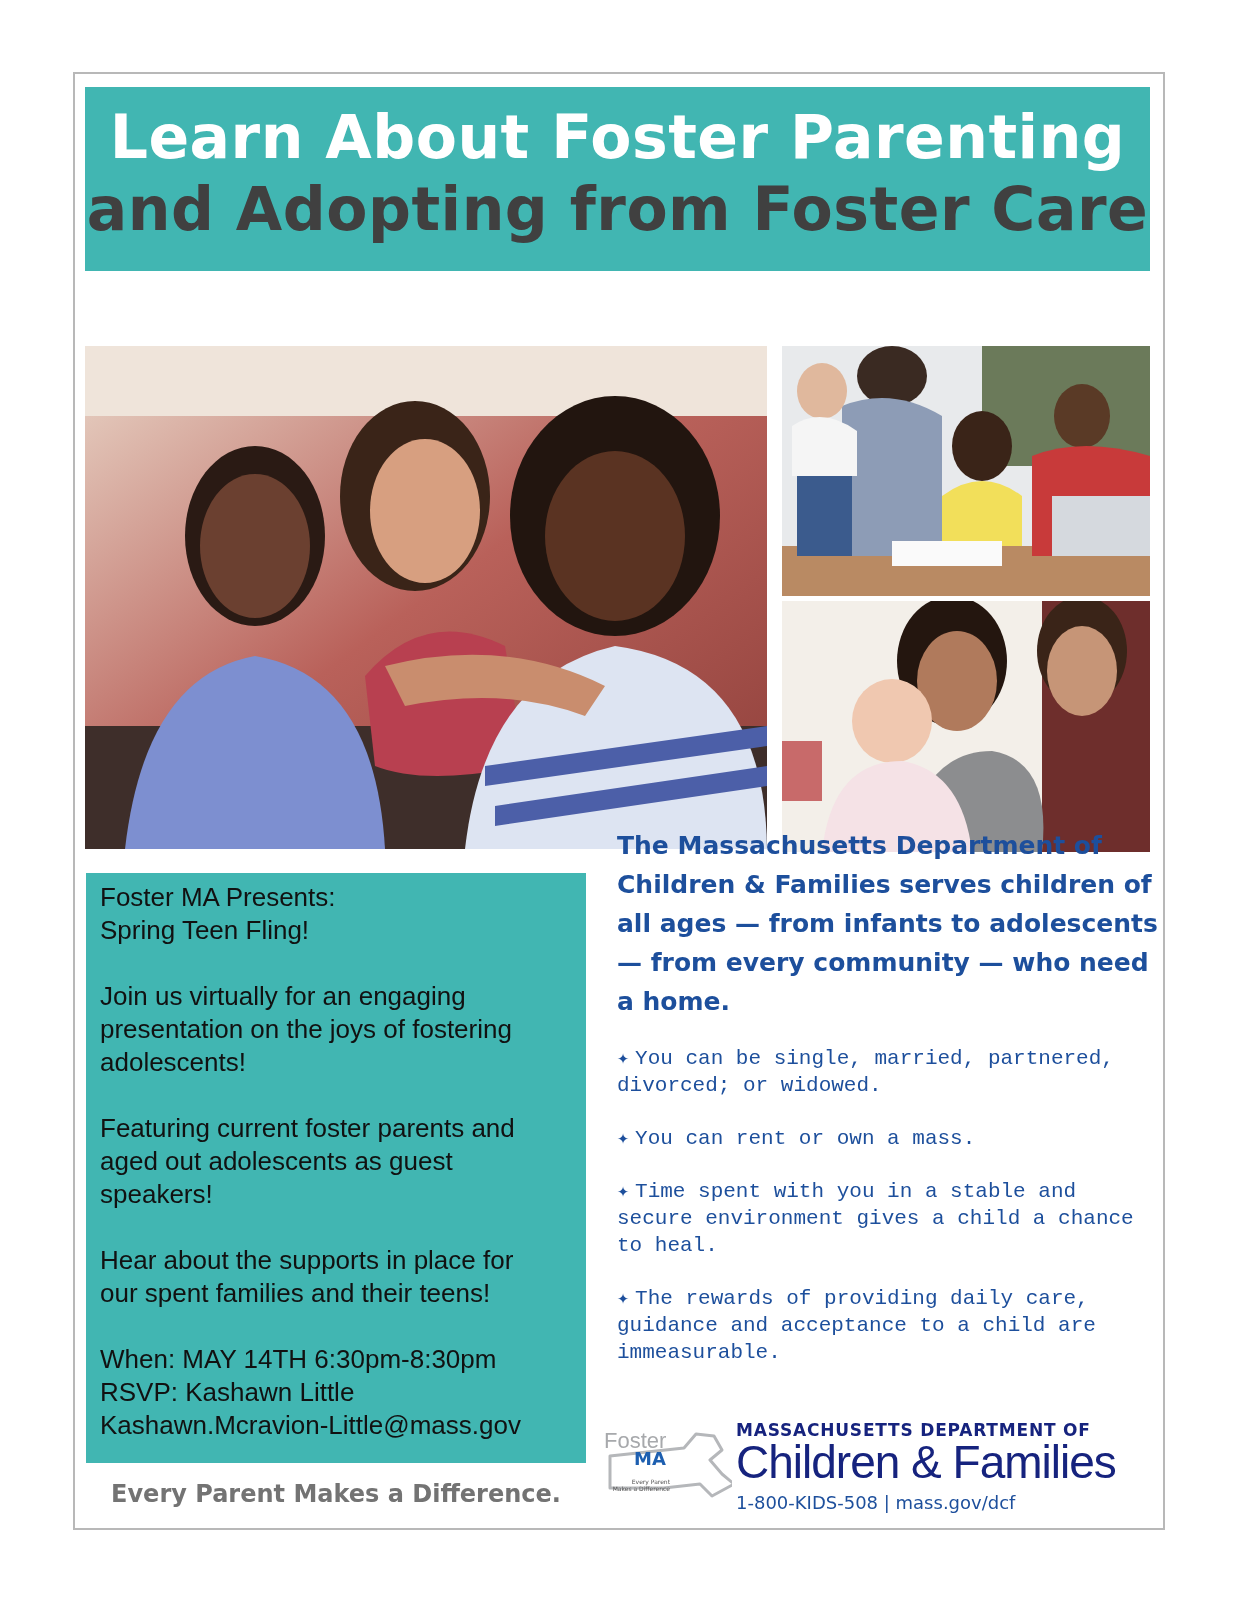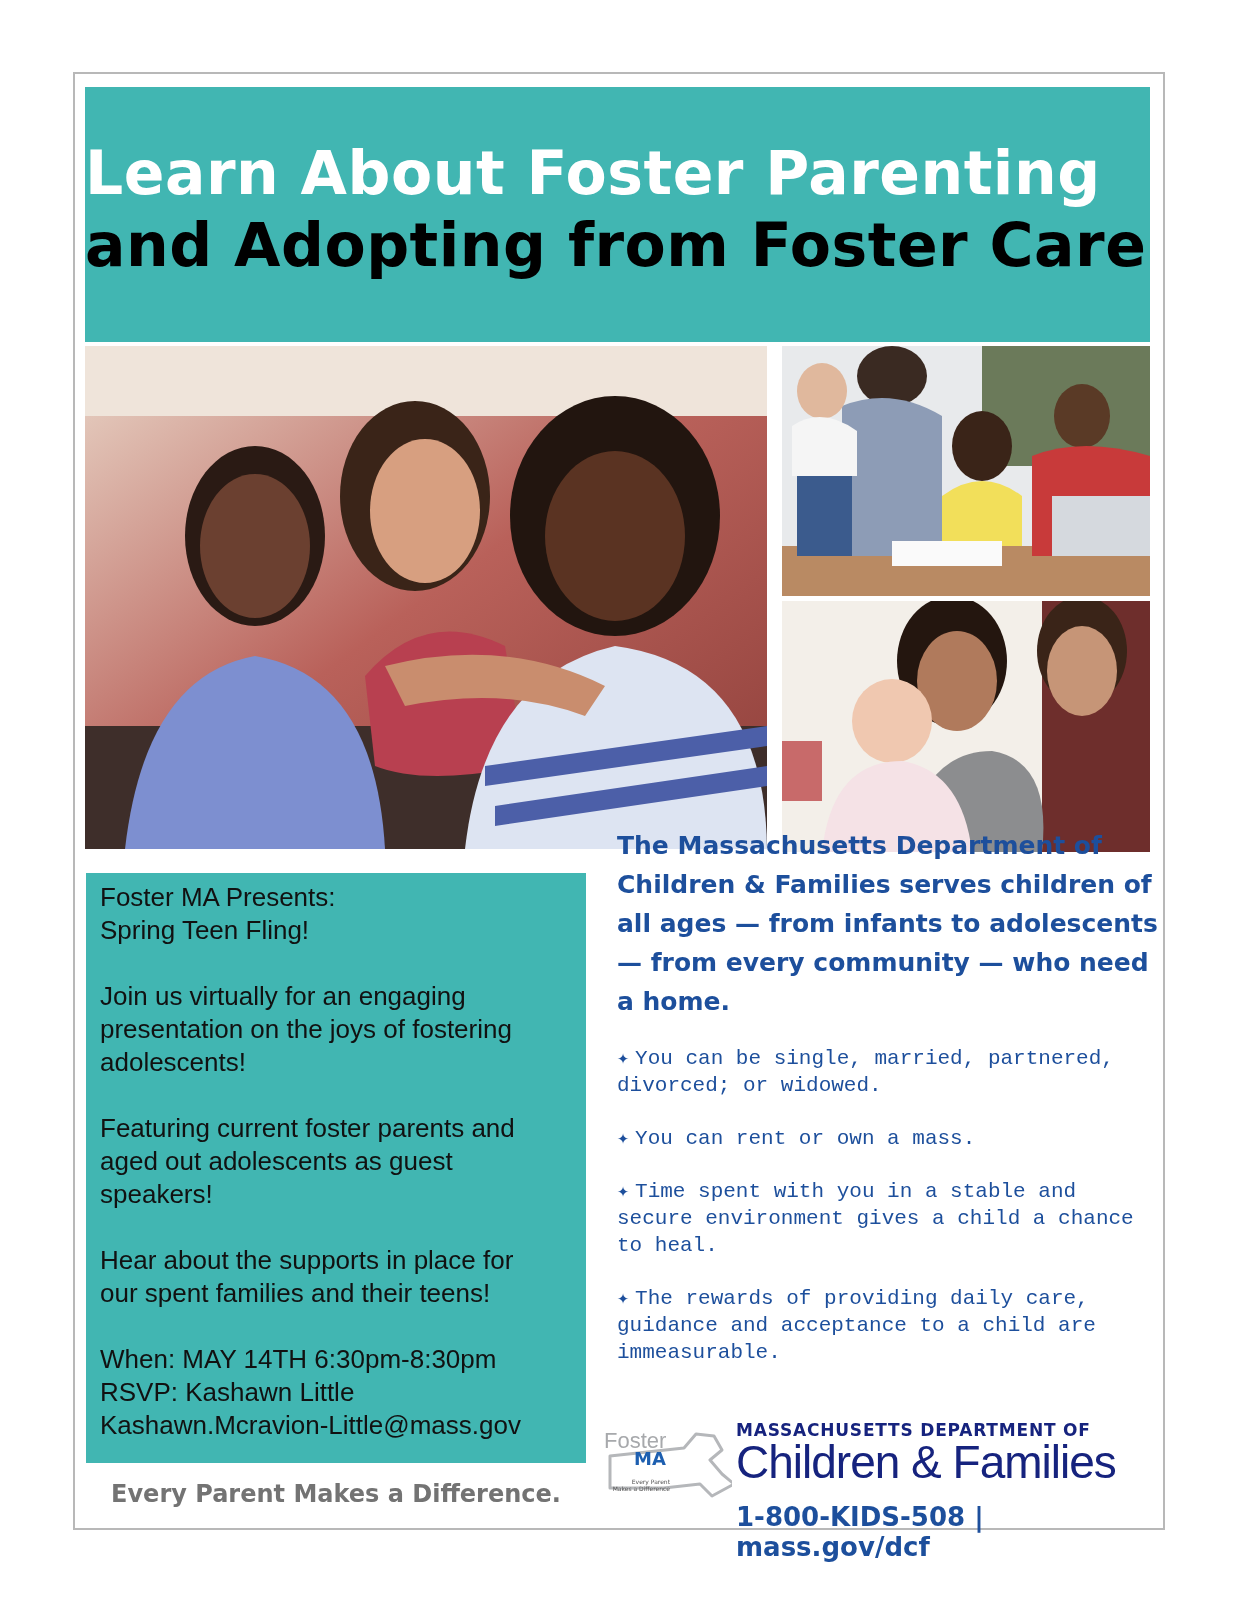--- a/index.html
+++ b/index.html
@@ -1,20 +1,20 @@
 <!DOCTYPE html>
 <html><head>
 <meta charset="utf-8">
 <style>
   html,body{margin:0;padding:0;background:#ffffff;}
   body{width:1240px;height:1604px;position:relative;overflow:hidden;font-family:"DejaVu Sans",sans-serif;}
   .frame{position:absolute;left:73px;top:72px;width:1092px;height:1458px;border:2px solid #b8b8b8;box-sizing:border-box;background:#fff;}
-  .banner{position:absolute;left:85px;top:87px;width:1065px;height:255px;background:#41b6b2;display:flex;flex-direction:column;align-items:flex-start;justify-content:center;}
+  .banner{position:absolute;left:85px;top:87px;width:1065px;height:184px;background:#41b6b2;display:flex;flex-direction:column;align-items:center;justify-content:center;}
   .banner .l1{color:#ffffff;font-weight:bold;font-size:60px;line-height:72px;letter-spacing:0.5px;margin-top:-12px;}
-  .banner .l2{color:#000000;font-weight:bold;font-size:60px;line-height:72px;letter-spacing:0.5px;}
+  .banner .l2{color:#404040;font-weight:bold;font-size:60px;line-height:72px;letter-spacing:0.5px;}
   .photo{position:absolute;overflow:hidden;}
   .photo svg{display:block;width:100%;height:100%;}
   .p-main{left:85px;top:346px;width:682px;height:503px;}
   .p-tr{left:782px;top:346px;width:368px;height:250px;}
   .p-br{left:782px;top:601px;width:368px;height:251px;}
   .event{position:absolute;left:86px;top:873px;width:500px;height:590px;background:#41b6b2;color:#111;font-family:"Liberation Sans",sans-serif;font-size:26px;line-height:33px;box-sizing:border-box;padding:8px 14px 0 14px;}
   .event .c{}
   .event .gap{height:33px;}
   .tagline{position:absolute;left:86px;top:1480px;width:500px;text-align:center;color:#737373;font-weight:bold;font-size:24px;}
   .right{position:absolute;left:617px;top:826px;width:545px;color:#1d4f9c;}
@@ -24,21 +24,21 @@
   .bullet .star{font-size:20px;margin-right:6px;}
   .logos{position:absolute;left:600px;top:1410px;width:560px;height:110px;}
   .foster-logo{position:absolute;left:4px;top:16px;width:128px;height:80px;}
   .foster-logo .ft{position:absolute;left:0;top:2px;font-size:22px;color:#a7a9ac;font-family:"Liberation Sans",sans-serif;}
   .foster-logo .ma{position:absolute;left:30px;top:22px;font-size:18px;color:#1d5fb0;font-weight:bold;}
   .foster-logo .sub{position:absolute;left:8px;top:52px;font-size:6px;line-height:7px;color:#555;text-align:right;width:58px;}
   .foster-logo svg{position:absolute;left:0;top:0;}
   .dcf{position:absolute;left:136px;top:10px;color:#16237e;}
   .dcf .a{font-weight:bold;font-size:17px;letter-spacing:0.8px;}
   .dcf .b{font-family:"Liberation Sans",sans-serif;font-size:46px;line-height:48px;letter-spacing:-1px;margin-top:-2px;}
-  .dcf .c{font-weight:bold;font-size:26px;color:#1d4f9c;margin-top:16px;}
+  .dcf .c{font-weight:normal;font-size:18px;color:#1d4f9c;margin-top:6px;}
 </style>
 </head>
 <body>
 
 <div class="frame"></div>
 
 <div class="banner">
   <div class="l1">Learn About Foster Parenting</div>
   <div class="l2">and Adopting from Foster Care</div>
 </div>

